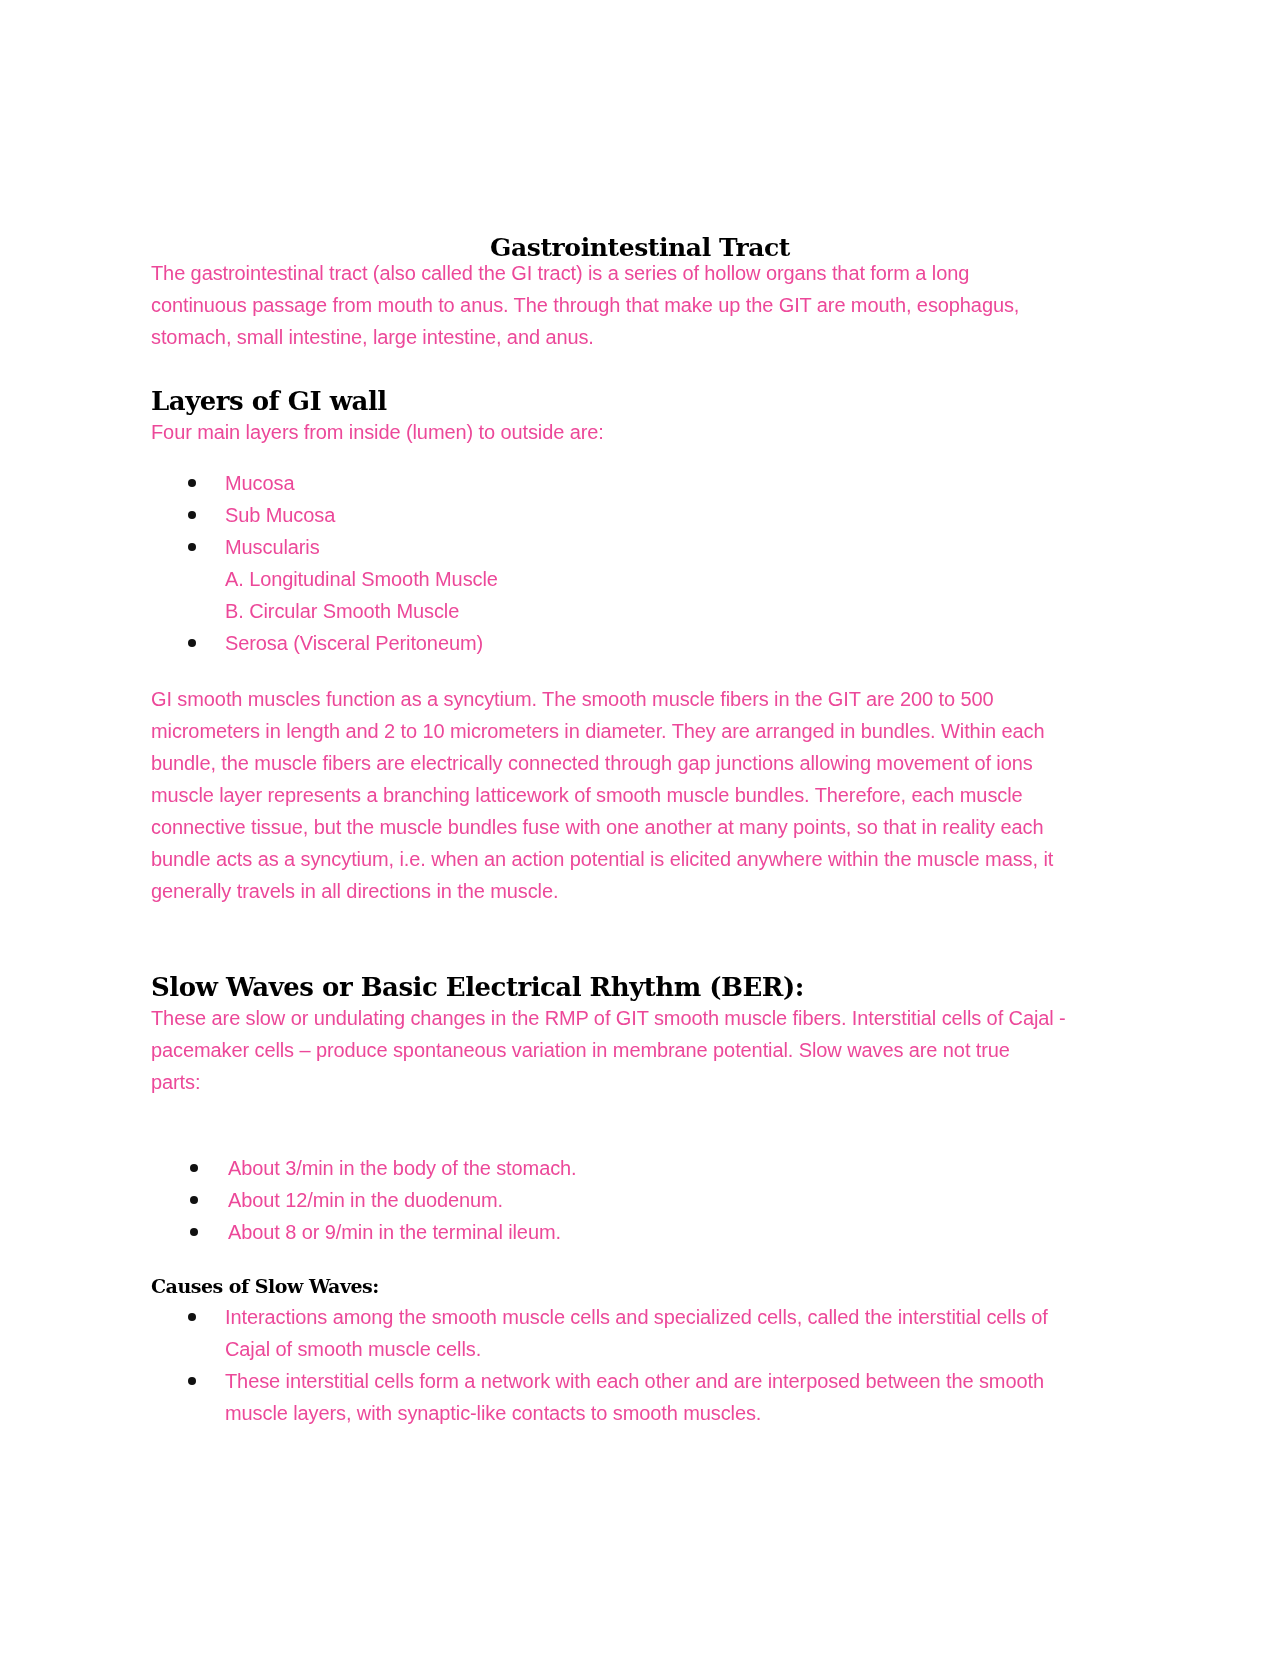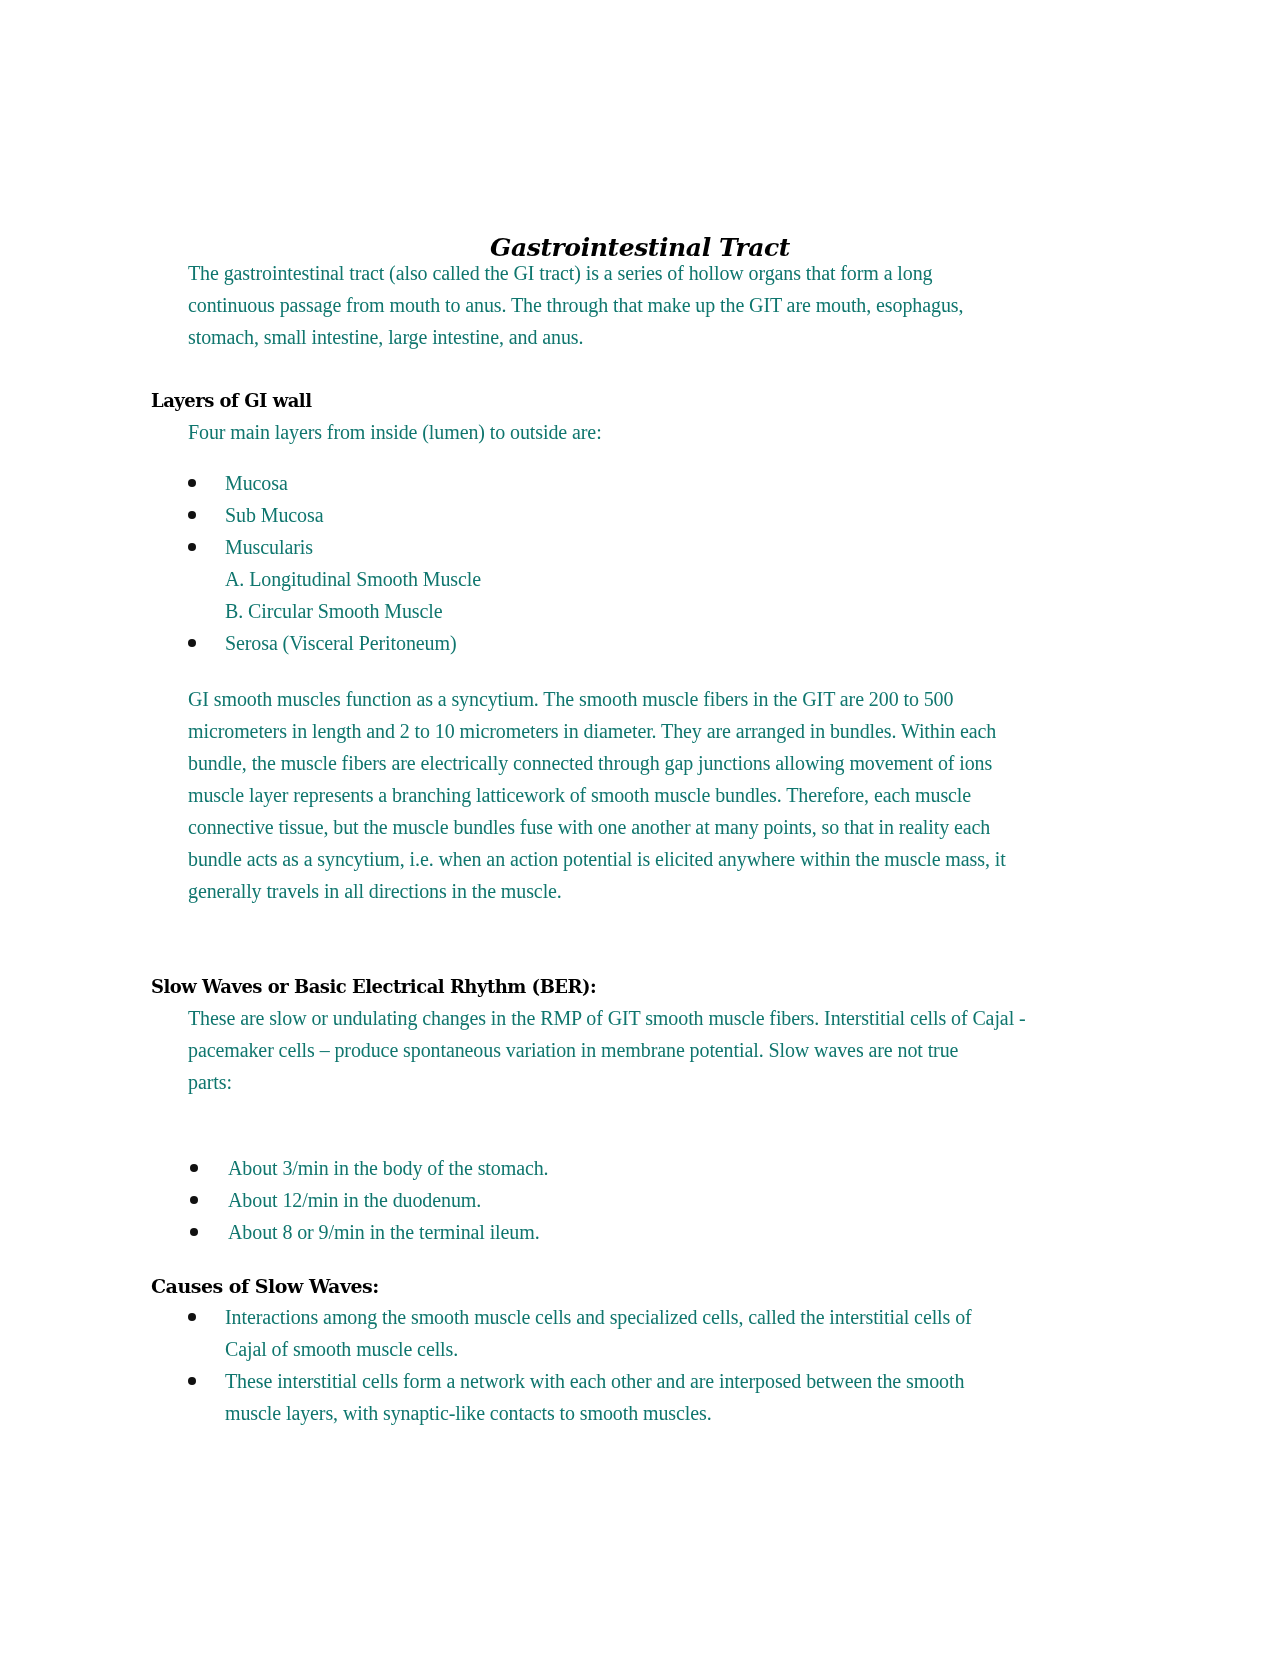--- a/index.html
+++ b/index.html
@@ -1,38 +1,38 @@
 <!DOCTYPE html>
 <html><head>
 <meta charset="utf-8">
 <style>
   html, body { margin: 0; padding: 0; background: #ffffff; }
   body { width: 1280px; height: 1656px; position: relative; overflow: hidden; color: #000; }
   .page { position: absolute; left: 0; top: 0; width: 1280px; height: 1656px; background: #fff; }
-  .body-text { font-family: Liberation Serif, serif; font-size: 20px; line-height: 32px; color: #0f766e; letter-spacing: -0.1px; margin-left: 37px; }
+  .body-text { font-family: Liberation Sans, sans-serif; font-size: 20px; line-height: 32px; color: #ec4899; letter-spacing: -0.1px; }
   .title { position: absolute; left: 0; width: 1280px; top: 232px; text-align: center;
            font-family: "DejaVu Serif", "Liberation Serif", serif; font-weight: bold; font-size: 25px; line-height: 32px; letter-spacing: -0.4px; }
-  .heading { position: absolute; left: 151px; font-family: "DejaVu Serif", "Liberation Serif", serif; font-weight: bold; font-size: 18px; line-height: 32px; letter-spacing: -0.5px; }
+  .heading { position: absolute; left: 151px; font-family: "DejaVu Serif", "Liberation Serif", serif; font-weight: bold; font-size: 26px; line-height: 32px; letter-spacing: -0.5px; }
   .heading.small { font-size: 19px; text-align: center; }
   .para { position: absolute; left: 151px; width: 1000px; }
   .line { display: block; white-space: nowrap; }
   .list { position: absolute; left: 151px; margin: 0; padding: 0; list-style: none; }
   .list li { position: relative; height: 32px; white-space: nowrap; }
   .list li.tall { height: 64px; }
   .bullet { position: absolute; top: 0; width: 10px; font-size: 20px; line-height: 32px; }
   .bullet::before { content: ""; position: absolute; left: 0; top: 12px; width: 8px; height: 8px; border-radius: 50%; background: #111; }
   .li-text { position: absolute; left: 74px; top: 0; }
   .list.b2 .li-text { left: 77px; }
 </style>
 </head>
 <body>
 
 <div class="page">
 
-  <h1 class="title" style="margin:0;font-style:italic;">Gastrointestinal Tract</h1>
+  <h1 class="title" style="margin:0;">Gastrointestinal Tract</h1>
 
   <div class="para body-text" style="top:257px;">
     <span class="line">The gastrointestinal tract (also called the GI tract) is a series of hollow organs that form a long</span>
     <span class="line">continuous passage from mouth to anus. The through that make up the GIT are mouth, esophagus,</span>
     <span class="line">stomach, small intestine, large intestine, and anus.</span>
   </div>
 
   <h2 class="heading" style="top:385px; margin:0;">Layers of GI wall</h2>
 
   <div class="para body-text" style="top:416px;">

